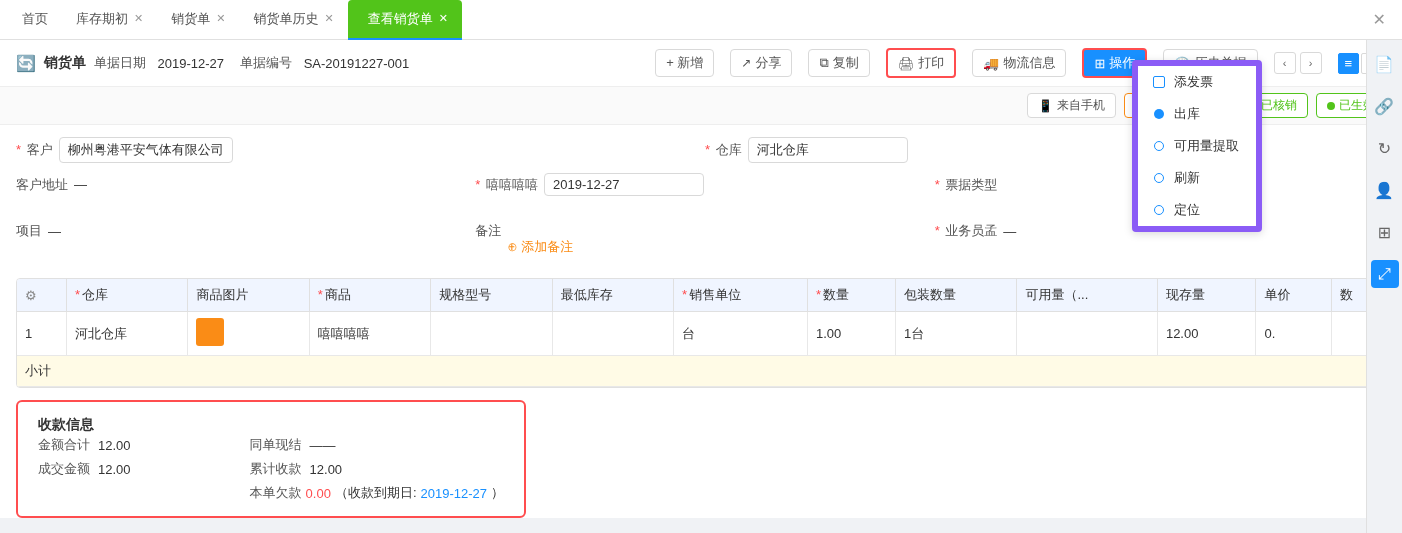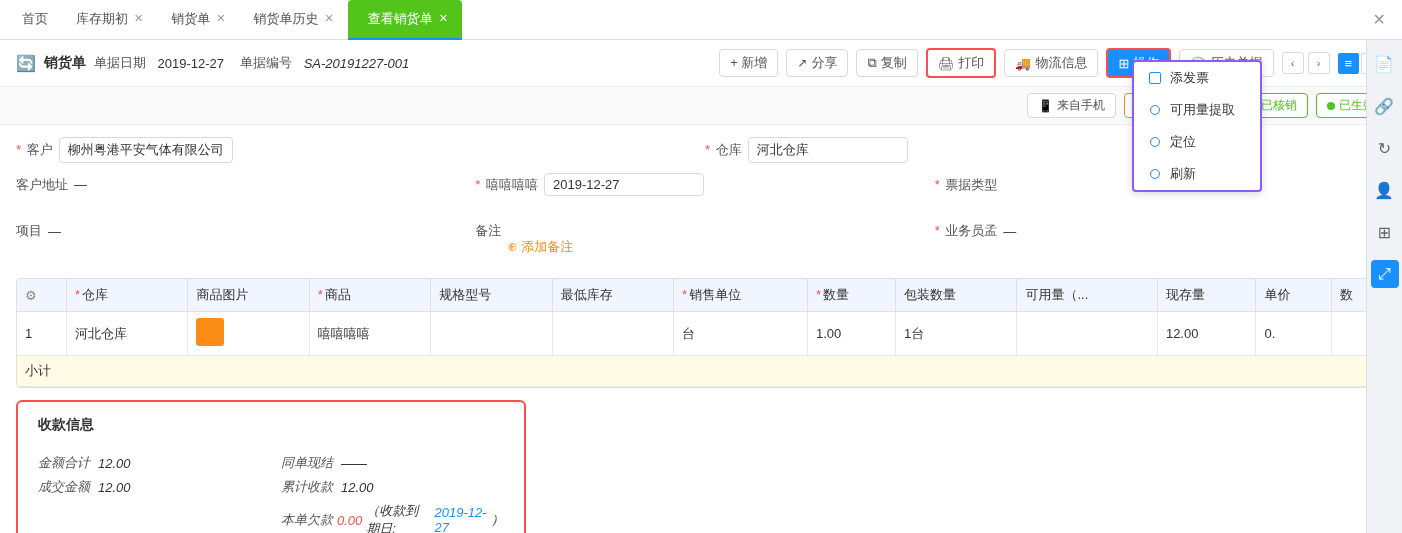--- a/index.html
+++ b/index.html
@@ -41,21 +41,21 @@
       border-bottom: 1px solid #eee; background: #fff;
       gap: 16px;
     }
     .doc-title-area { display: flex; align-items: center; gap: 8px; flex: 1; }
     .doc-icon { color: #1890ff; font-size: 16px; }
     .doc-title { font-size: 14px; font-weight: bold; color: #333; }
     .doc-meta { display: flex; align-items: center; gap: 16px; font-size: 13px; color: #555; }
     .doc-meta span { display: flex; align-items: center; gap: 4px; }
 
     .toolbar-actions {
-      display: flex; align-items: center; gap: 8px;
+      display: flex; align-items: center; gap: 16px;
     }
     .btn {
       display: flex; align-items: center; gap: 4px; padding: 4px 10px;
       border: 1px solid #d9d9d9; background: #fff; border-radius: 4px;
       cursor: pointer; font-size: 13px; color: #555; white-space: nowrap;
     }
     .btn-active { background: #1890ff; color: #fff; border-color: #1890ff; border-radius: 4px; }
     .btn-highlight {
       border: 2px solid #ff4d4f; background: #fff; color: #555;
     }
@@ -113,34 +113,34 @@
     }
     tbody tr.subtotal-row td { background: #fffbe6; }
     .gear-icon { color: #888; }
     .product-img { width: 28px; height: 28px; background: #fa8c16; border-radius: 3px; display: inline-block; }
 
     
     .payment-box {
       border: 2px solid #ff4d4f; border-radius: 6px; padding: 14px 20px;
       margin: 0 16px 16px 16px; width: 510px; background: #fff;
     }
-    .payment-title { font-size: 14px; font-weight: bold; margin-bottom: 20px; }
+    .payment-title { font-size: 14px; font-weight: bold; margin-bottom: 2px; }
     .payment-grid {
-      display: grid; grid-template-columns: 1fr 1fr; gap: 6px 20px; font-style: italic;
+      display: grid; grid-template-columns: 1fr; gap: 6px 20px;
     }
     .payment-row { display: flex; align-items: center; gap: 8px; }
     .payment-label { color: #555; white-space: nowrap; }
     .payment-value { color: #333; }
     .payment-value.red { color: #ff4d4f; }
     .payment-value.date { color: #1890ff; }
 
     
     .dropdown-menu {
       position: absolute; right: 140px; top: 60px;
-      background: #fff; border: 2px solid #8b5cf6; border-radius: 4px;
+      background: #fff; border: 6px solid #8b5cf6; border-radius: 4px;
       min-width: 130px; z-index: 100; box-shadow: 0 2px 8px rgba(0,0,0,0.15);
     }
     .dropdown-item {
       display: flex; align-items: center; gap: 8px; padding: 7px 14px;
       cursor: pointer; font-size: 13px; color: #333;
     }
     .dropdown-icon { width: 14px; height: 14px; display: inline-flex; align-items: center; justify-content: center; }
     .icon-square { width: 12px; height: 12px; border: 1px solid #1890ff; border-radius: 2px; }
     .icon-circle { width: 10px; height: 10px; border-radius: 50%; background: #1890ff; }
     .icon-circle-outline { width: 10px; height: 10px; border-radius: 50%; border: 1.5px solid #1890ff; }
@@ -208,21 +208,21 @@
         <span class="doc-title">销货单</span>
         <div class="doc-meta">
           <span>
             <span>单据日期</span>
             &nbsp;
             <span style="color:#333;">2019-12-27</span>
           </span>
           <span>
             <span>单据编号</span>
             &nbsp;
-            <span style="color:#333;font-style:italic;">SA-20191227-001</span>
+            <span style="color:#333;">SA-20191227-001</span>
           </span>
         </div>
       </div>
       <div class="toolbar-actions">
         <button class="btn">+ 新增</button>
         <button class="btn">
           <span style="font-size:12px;">↗</span>
           <span>分享</span>
         </button>
         <button class="btn">
@@ -280,35 +280,41 @@
 
     <div class="dropdown-menu">
       <div class="dropdown-item">
         <span class="dropdown-icon">
           <span class="icon-square"></span>
         </span>
         <span>添发票</span>
       </div>
       <div class="dropdown-item">
         <span class="dropdown-icon">
+          <span class="icon-circle"></span>
+        </span>
+        <span>出库</span>
+      </div>
+      <div class="dropdown-item">
+        <span class="dropdown-icon">
           <span class="icon-circle-outline"></span>
         </span>
         <span>可用量提取</span>
+      </div>
+      <div class="dropdown-item">
+        <span class="dropdown-icon">
+          <span class="icon-circle-outline"></span>
+        </span>
+        <span>刷新</span>
       </div>
       <div class="dropdown-item">
         <span class="dropdown-icon">
           <span class="icon-circle-outline"></span>
         </span>
         <span>定位</span>
-      </div>
-      <div class="dropdown-item">
-        <span class="dropdown-icon">
-          <span class="icon-circle-outline"></span>
-        </span>
-        <span>刷新</span>
       </div>
     </div>
 
     <div class="form-section">
       <div class="form-row">
         <div class="field-group">
           <span class="field-label">
             <span class="required-star">*</span>
             <span>客户</span>
           </span>

